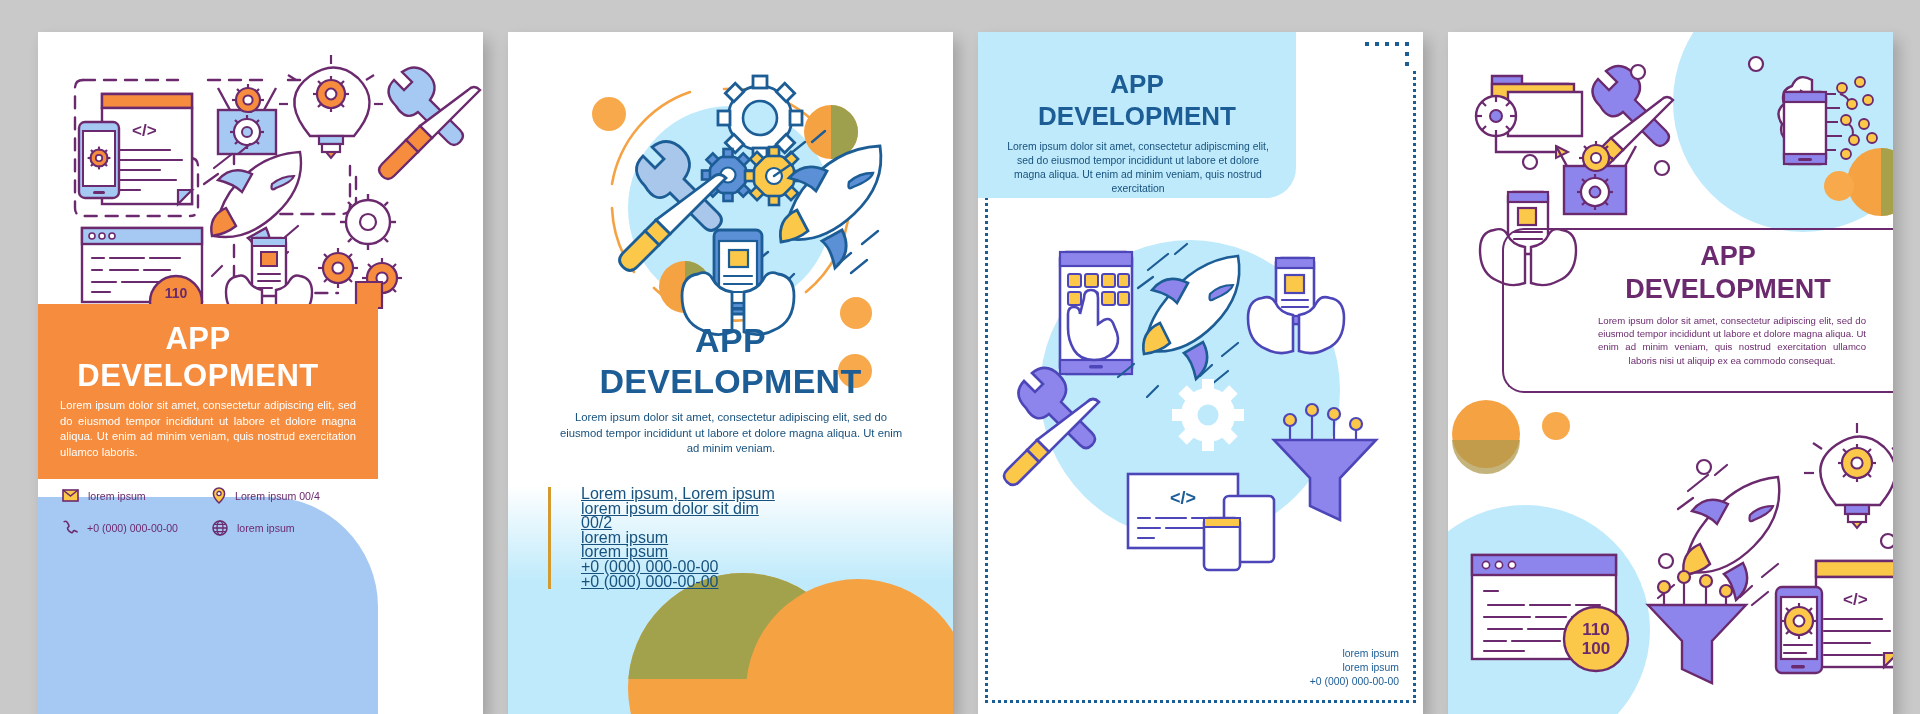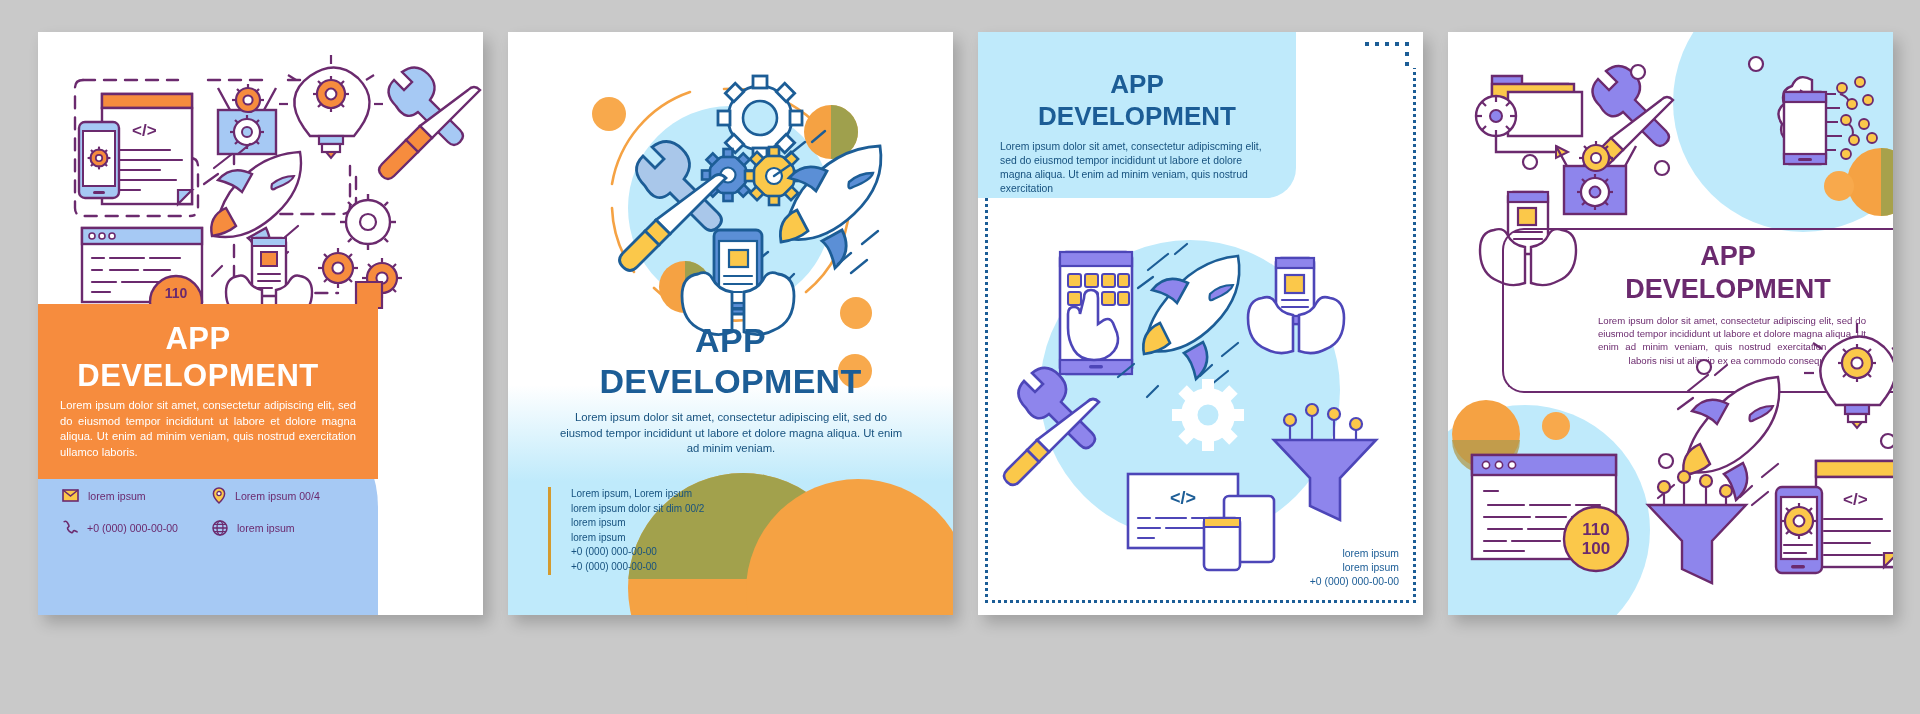--- a/index.html
+++ b/index.html
@@ -6,21 +6,21 @@
   html,body { width:1920px; height:714px; overflow:hidden; }
   body {
     background:#c9c9c9;
     font-family:"Liberation Sans", sans-serif;
     position:relative;
   }
   .stage { position:absolute; inset:0; }
 
   .panel {
     position:absolute;
-    top:32px; height:583px;
+    top:32px; height:683px;
     background:#fff;
     overflow:hidden;
     box-shadow: 6px 8px 14px rgba(0,0,0,0.20);
   }
   #p1 { left:38px;  width:445px; }
   #p2 { left:508px; width:445px; }
   #p3 { left:978px; width:445px; }
   #p4 { left:1448px;width:445px; }
 
   
@@ -63,31 +63,31 @@
     position:absolute; left:10px; top:288px; width:425px;
     color:#1c5d96; font-weight:bold; font-size:34px; line-height:41px;
     text-align:center; letter-spacing:0.3px;
   }
   .p2-body {
     position:absolute; left:48px; top:378px; width:350px;
     color:#17527f; font-size:11.3px; line-height:15.6px; text-align:center;
   }
   .p2-foot {
     position:absolute; left:40px; top:455px; width:230px;
-    padding-left:20px; border-left:3px solid #d49a2e;
-    color:#17527f; font-size:10px; line-height:14.6px;
+    padding-left:30px; border-left:3px solid #d49a2e;
+    color:#17527f; font-size:16px; line-height:14.6px;text-decoration:underline;
   }
   .p3-title {
     position:absolute; left:0; top:36px; width:318px;
     color:#1c5d96; font-weight:bold; font-size:26px; line-height:32px;
     text-align:center;
   }
   .p3-body {
     position:absolute; left:22px; top:108px; width:276px;
-    color:#17527f; font-size:10.4px; line-height:14px; text-align:left;
+    color:#17527f; font-size:10.4px; line-height:14px; text-align:center;
   }
   .p3-dotbox {
     position:absolute; left:7px; top:10px; right:7px; bottom:12px;
     border:3px dotted #1c5d96;
   }
   .p3-dotmask {
     position:absolute; left:0; top:0; width:318px; height:166px;
     background:#bfeafb; border-bottom-right-radius:30px;
   }
   .p3-whitemask {

